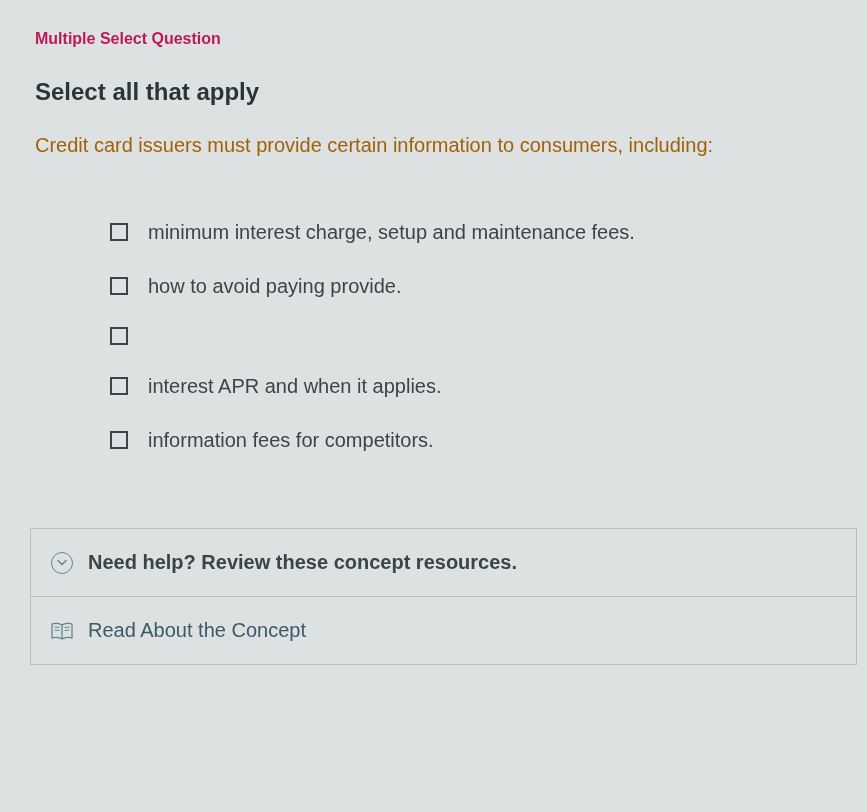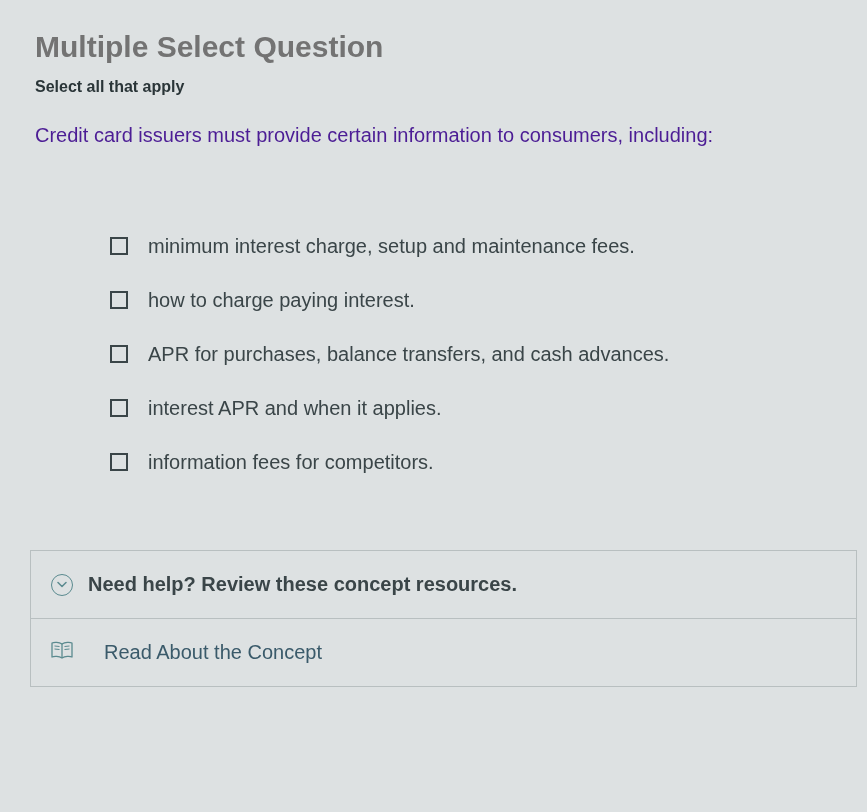--- a/index.html
+++ b/index.html
@@ -9,35 +9,35 @@
     }
     body {
       font-family: -apple-system, BlinkMacSystemFont, "Segoe UI", Helvetica, Arial, sans-serif;
       background: #dde1e2;
       width: 867px;
       height: 812px;
       padding: 30px 20px 0 35px;
       color: #3a4548;
     }
     .question-title {
-      font-size: 30px;
+      font-size: 16px;
       font-weight: 600;
-      color: #737373;
-      margin-bottom: 14px;
+      color: #be185d;
+      margin-bottom: 30px;
     }
     .instruction {
-      font-size: 16px;
+      font-size: 24px;
       font-weight: 600;
       color: #2a3538;
       margin-bottom: 25px;
     }
     .question-text {
       font-size: 20px;
-      color: #4c1d95;
-      margin-bottom: 84px;
+      color: #a16207;
+      margin-bottom: 60px;
       line-height: 1.4;
     }
     .options-container {
       padding-left: 75px;
       margin-bottom: 75px;
     }
     .option-row {
       display: flex;
       align-items: center;
       margin-bottom: 28px;
@@ -85,23 +85,23 @@
       width: 10px;
       height: 7px;
     }
     .help-title {
       font-size: 20px;
       font-weight: 600;
       color: #3a4548;
     }
     .help-item {
       display: flex;
+      align-items: center;
       padding: 22px 20px;
       cursor: pointer;
-      gap: 16px;
     }
     .book-icon-wrap {
       width: 22px;
       height: 18px;
       margin-right: 15px;
       flex-shrink: 0;
       display: flex;
       align-items: center;
       justify-content: center;
     }
@@ -123,25 +123,24 @@
 
 <div class="question-text">Credit card issuers must provide certain information to consumers, including:</div>
 
 <div class="options-container">
   <label class="option-row">
     <span class="checkbox"></span>
     <span class="option-text">minimum interest charge, setup and maintenance fees.</span>
   </label>
   <label class="option-row">
     <span class="checkbox"></span>
-    <span class="option-text">how to charge paying interest.</span>
+    <span class="option-text">how to avoid paying provide.</span>
   </label>
   <label class="option-row">
     <span class="checkbox"></span>
-    <span class="option-text">APR for purchases, balance transfers, and cash advances.</span>
   </label>
   <label class="option-row">
     <span class="checkbox"></span>
     <span class="option-text">interest APR and when it applies.</span>
   </label>
   <label class="option-row">
     <span class="checkbox"></span>
     <span class="option-text">information fees for competitors.</span>
   </label>
 </div>

